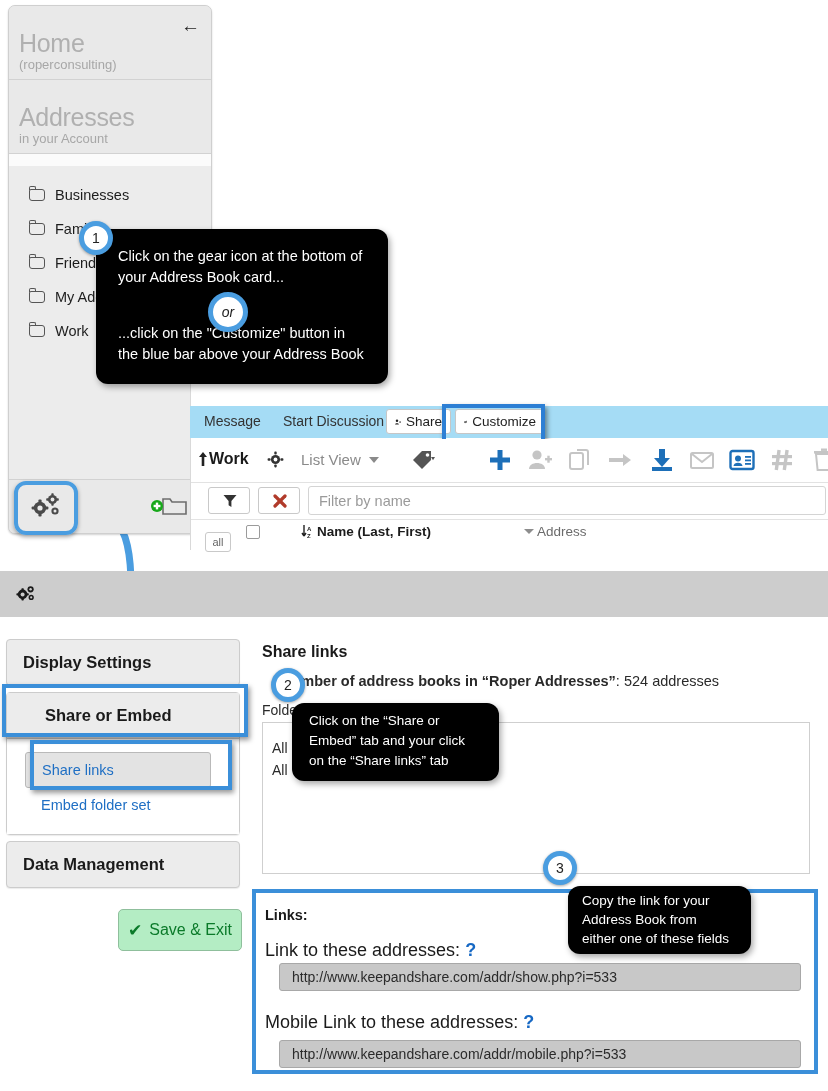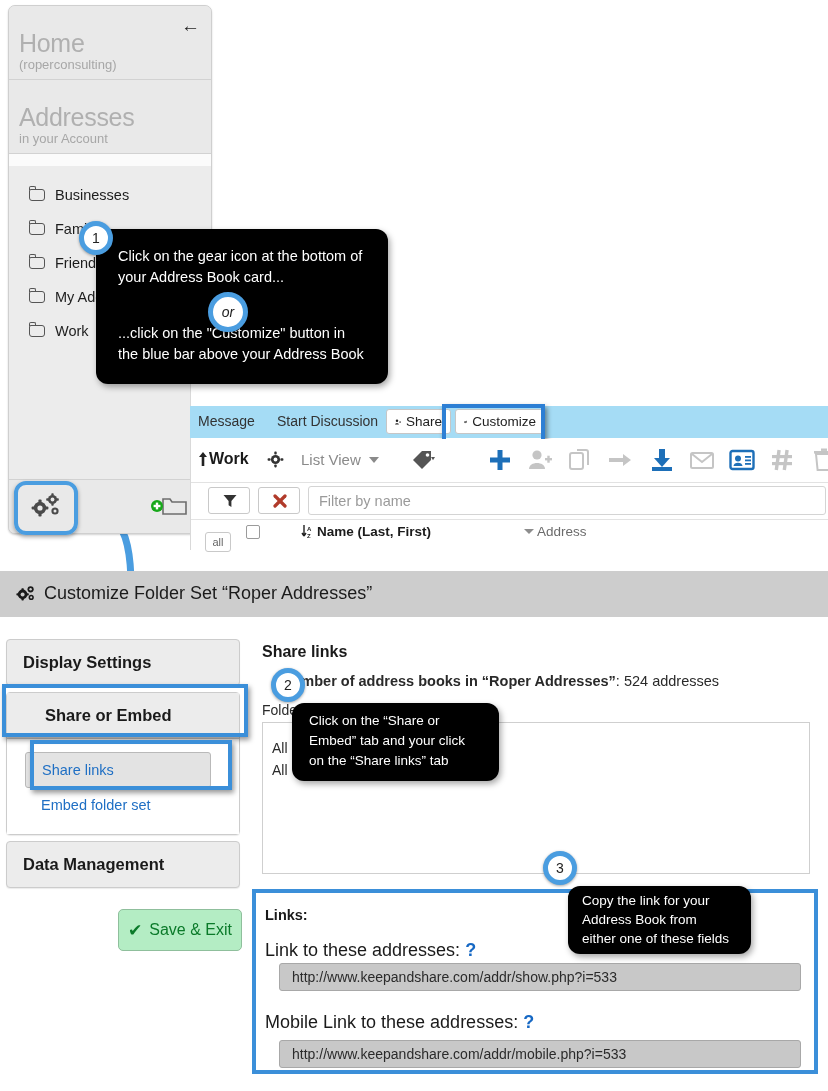--- a/index.html
+++ b/index.html
@@ -42,21 +42,21 @@
 
   
   #gear-ring{
     left:14px;top:481px;width:56px;height:46px;border:4px solid #4a9de0;border-radius:12px;
     box-shadow:0 2px 4px rgba(0,0,0,.35);
   }
 
   
   #app-pane{left:190px;top:360px;width:638px;height:190px;background:#ffffff;border-left:1px solid #d9d9d9;}
   #bluebar{left:190px;top:406px;width:638px;height:32px;background:#a5dcf5;}
-  .bluebar-link{position:absolute;top:7px;font-size:14px;color:#333;}
+  .bluebar-link{position:absolute;top:7px;font-size:14px;color:#333;margin-left:6px;}
   .btn-w{
     position:absolute;top:3px;height:25px;background:#fff;border:1px solid #c6c6c6;border-radius:3px;
     display:flex;align-items:center;gap:5px;padding:0 8px;font-size:13.5px;color:#222;box-sizing:border-box;
   }
   #customize-ring{left:442px;top:404px;width:95px;height:37px;border:4px solid #2d7fd4;box-shadow:2px 3px 5px rgba(0,0,0,.45);}
 
   
   #toolbar{left:191px;top:439px;width:637px;height:43px;background:#fff;border-bottom:1px solid #e2e2e2;}
   #tb-work{position:absolute;left:18px;top:11px;font-size:16px;font-weight:700;color:#1a1a1a;}
   #tb-listview{position:absolute;left:110px;top:12px;font-size:15px;color:#8a8a8a;}
@@ -379,21 +379,20 @@
     <rect x="5.4" y="3.2" width="2.4" height="2.6" rx=".8"></rect>
         <rect x="5.4" y="13" width="2.4" height="2.6" rx=".8"></rect>
     <rect x="0.4" y="8.2" width="2.6" height="2.4" rx=".8"></rect>
         <rect x="10.2" y="8.2" width="2.6" height="2.4" rx=".8"></rect>
     <circle cx="14.6" cy="4.3" r="3.1"></circle>
         <circle cx="14.6" cy="4.3" r="1.2" fill="#cdcdcd"></circle>
     <circle cx="15.2" cy="12.4" r="2.6"></circle>
         <circle cx="15.2" cy="12.4" r="1.1" fill="#cdcdcd"></circle>
       </g>
   </svg>
-  <div class="t" style="left:44px;">Customize Folder Set “Roper Addresses”</div>
 </div>
 <div class="abs" id="cust-body"></div>
 
 <div class="abs" id="tabcol">
   <div class="tabbox">
     <div class="lbl">Display Settings</div>
   </div>
   <div class="tabbox" style="background:#fff;">
     <div class="lbl" style="background:#ececec;border-bottom:1px solid #cccccc;padding-left:38px;">Share or Embed</div>
     <div class="subgroup">

